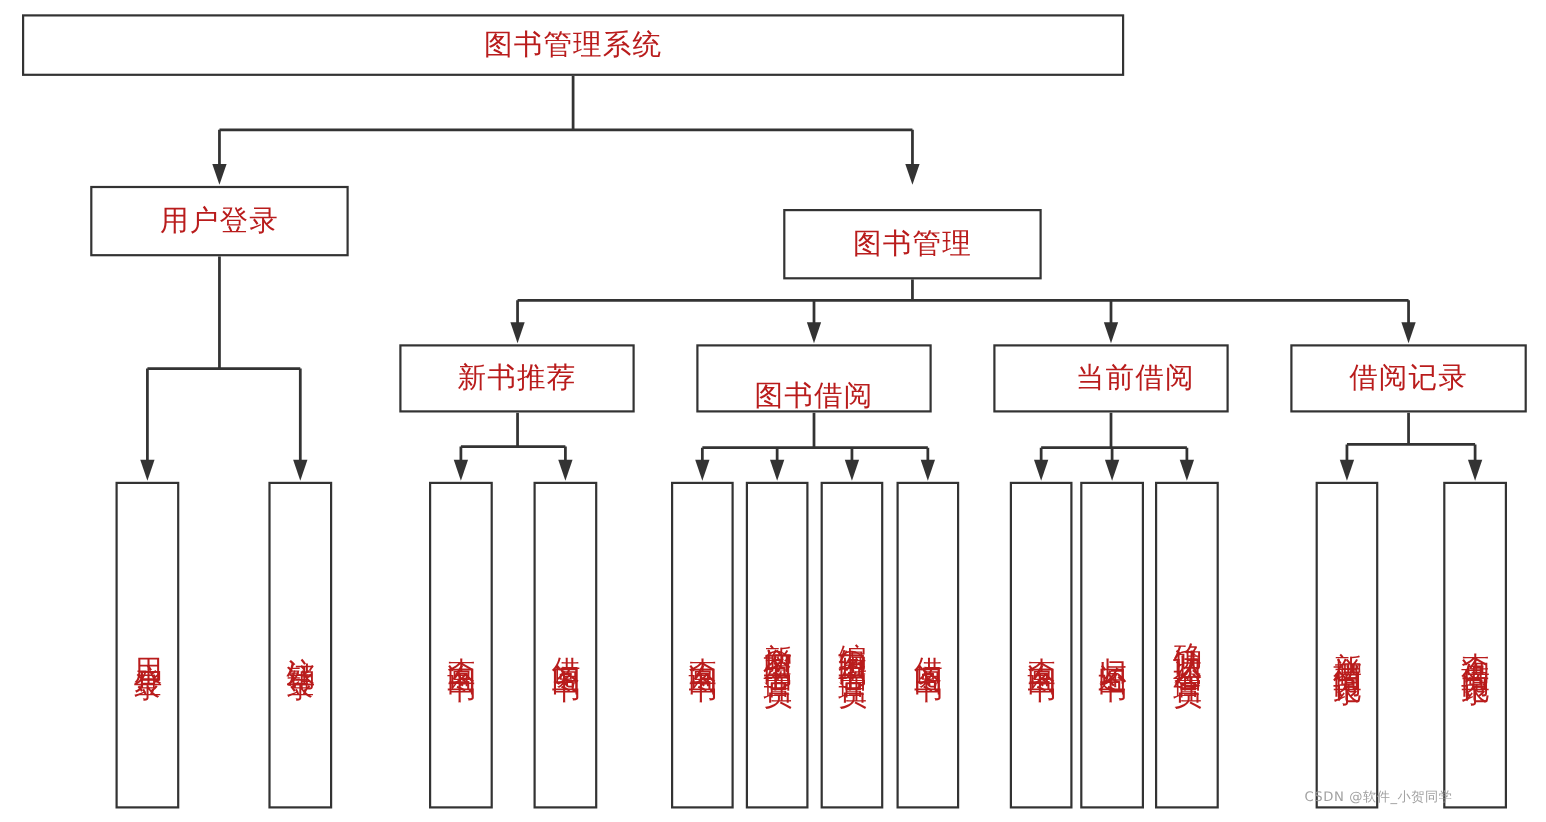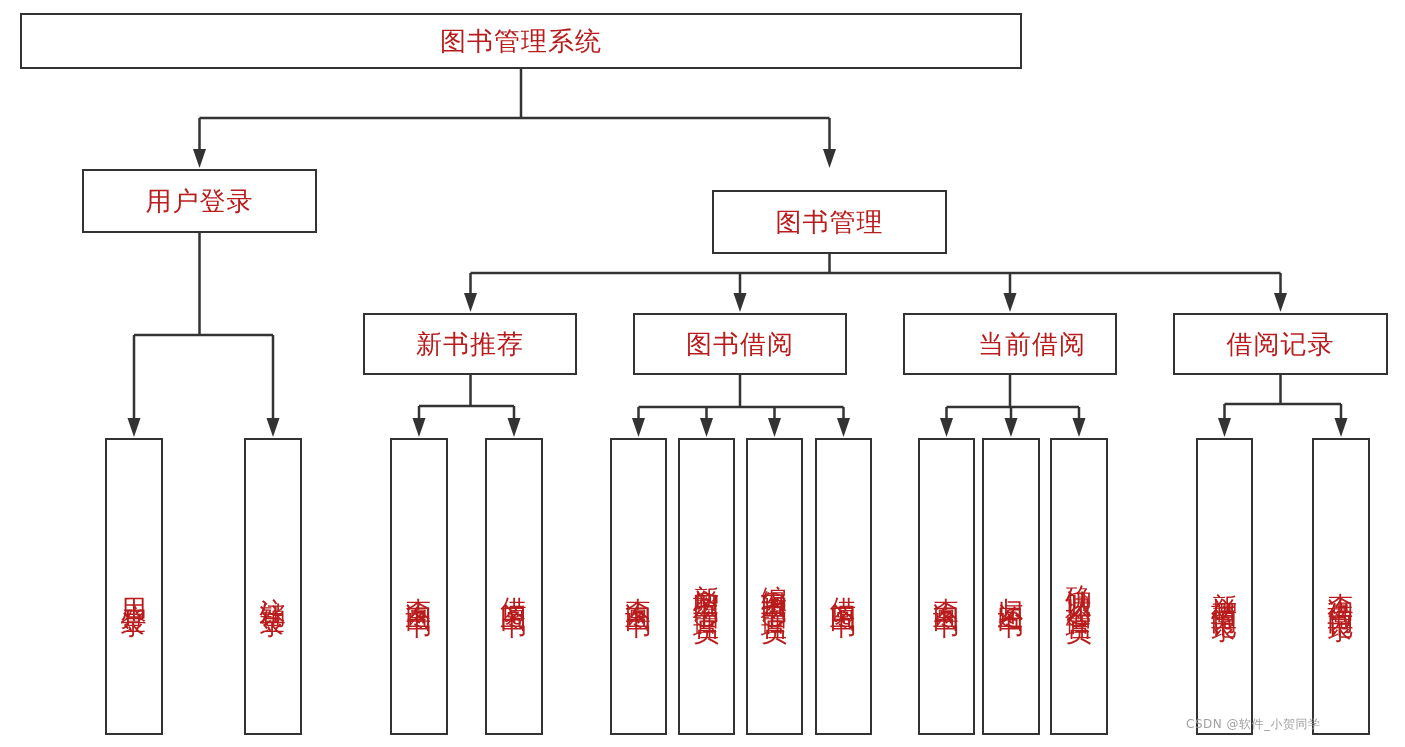--- a/index.html
+++ b/index.html
@@ -94,21 +94,21 @@
   <div class="box hbox" style="left:82px; top:169px; width:235px; height:64px;">
     <span>用户登录</span>
   </div>
   <div class="box hbox" style="left:712px; top:169px; width:235px; height:64px;margin-top:21px;">
     <span>图书管理</span>
   </div>
 
   <div class="box hbox" style="left:363px; top:313px; width:214px; height:62px;">
     <span>新书推荐</span>
   </div>
-  <div class="box hbox" style="left:633px; top:313px; width:214px; height:62px;">
+  <div class="box hbox" style="left:633px; top:313px; width:214px; height:62px;align-items:flex-end;">
     <span>图书借阅</span>
   </div>
   <div class="box hbox" style="left:903px; top:313px; width:214px; height:62px;padding-left:44px;">
     <span>当前借阅</span>
   </div>
   <div class="box hbox" style="left:1173px; top:313px; width:215px; height:62px;">
     <span>借阅记录</span>
   </div>
 
   <div class="box vbox" style="left:105px; top:438px; width:58px; height:297px;">

